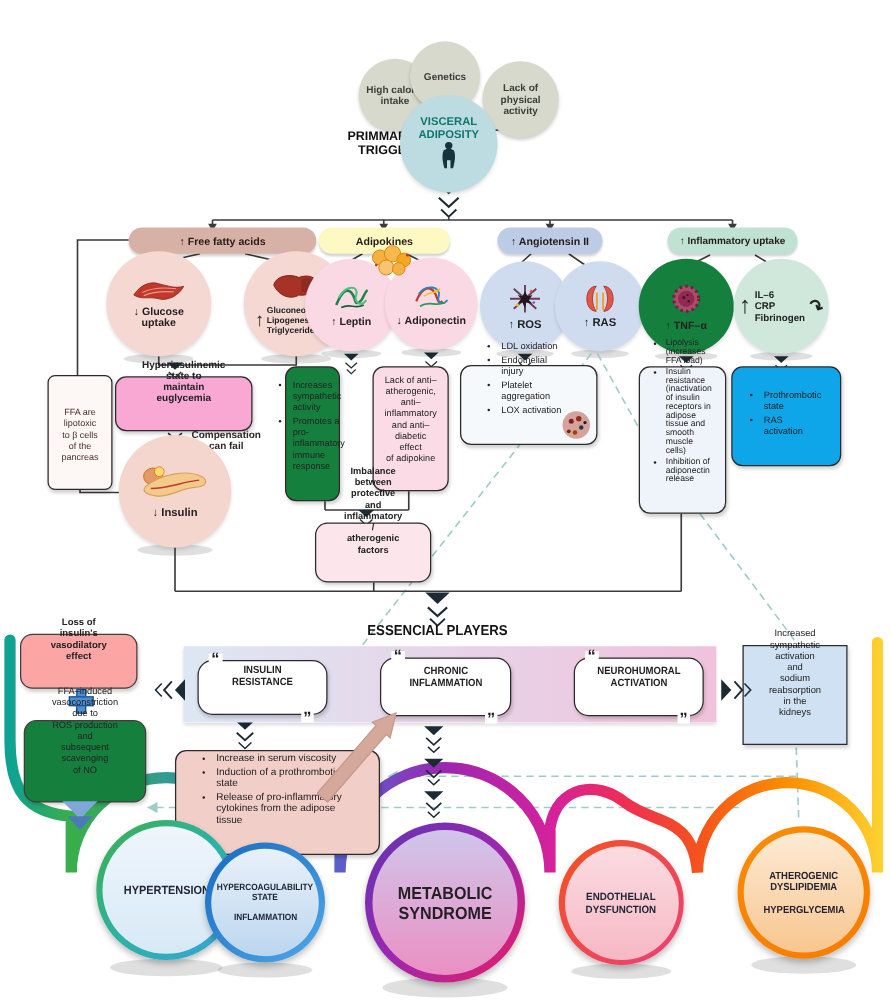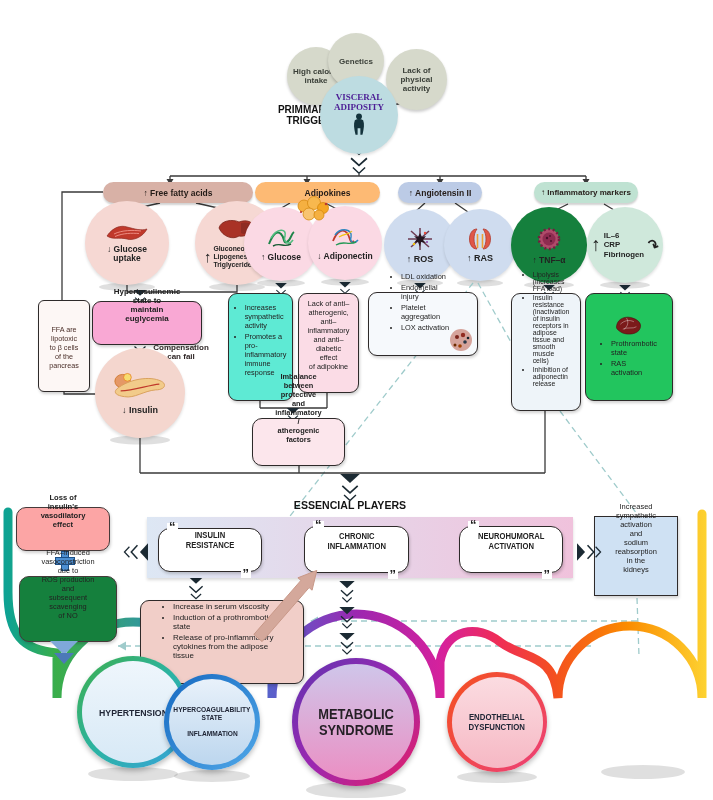--- a/index.html
+++ b/index.html
@@ -130,33 +130,33 @@
 
   <div class="abs" style="left:230px;top:104px;width:102px;text-align:right;font-weight:800;font-size:10px;color:#101010;">PRIMMARY TRIGGER</div>
 
   <div class="circle abs bub pre" style="left:287px;top:47px;width:58px;height:58px;font-size:8px;">High caloric
 intake</div>
   <div class="circle abs bub pre" style="left:386px;top:49px;width:61px;height:61px;font-size:8px;">Lack of
 physical
 activity</div>
   <div class="circle abs bub pre" style="left:328px;top:33px;width:56px;height:56px;font-size:8px;">Genetics</div>
 
-  <div class="circle abs" style="left:320px;top:76px;width:78px;height:78px;background:#bddce1;color:#4c1d95;font-family:Liberation Serif, serif;">
+  <div class="circle abs" style="left:320px;top:76px;width:78px;height:78px;background:#bddce1;color:#0f766e;">
     <span class="pre" style="font-weight:800;font-size:9px;line-height:10px;">VISCERAL
 ADIPOSITY</span>
     <svg width="18" height="26" viewBox="-8 -14 16 30" style="margin-top:1px;">
       <circle cx="0" cy="-10" r="3.4" fill="#14333c"></circle>
       <path d="M-4.8,-5.5 C-6.5,-1 -5.8,4 -4,11 L-1.6,11 L-1.6,3.5 L1.6,3.5 L1.6,11 L4,11 C5.8,4 6.5,-1 4.8,-5.5 C2,-7.5 -2,-7.5 -4.8,-5.5 Z" fill="#14333c"></path>
     </svg>
   </div>
 
   <div class="pill abs" style="left:103px;top:182px;width:150px;height:21px;background:#d8b1a6;font-size:8.5px;">↑ Free fatty acids</div>
-  <div class="pill abs" style="left:255px;top:182px;width:105px;height:21px;background:#fdba74;font-size:8.5px;padding-left:20px;">Adipokines</div>
+  <div class="pill abs" style="left:255px;top:182px;width:105px;height:21px;background:#fef9c3;font-size:8.5px;">Adipokines</div>
   <div class="pill abs" style="left:398px;top:182px;width:84px;height:21px;background:#bccbe6;font-size:8.5px;">↑ Angiotensin II</div>
-  <div class="pill abs" style="left:534px;top:182px;width:104px;height:21px;background:#bfe2d2;font-size:8px;">↑ Inflammatory markers</div>
+  <div class="pill abs" style="left:534px;top:182px;width:104px;height:21px;background:#bfe2d2;font-size:8px;">↑ Inflammatory uptake</div>
 
   <div class="circle abs" style="left:85px;top:201px;width:84px;height:84px;background:#f6d8d3;">
     <svg width="46" height="20" viewBox="-22 -10 44 20">
       <path d="M-20,3 C-14,-6 -6,-8 0,-6 C8,-4 14,-2 20,-4 C16,4 6,8 0,6 C-8,4 -14,7 -20,3 Z" fill="#c0392b" stroke="#8e2b22" stroke-width="0.7"></path>
       <path d="M-13,1 C-5,-3 6,-3 14,-2 M-12,3.5 C-4,0 5,0 12,0.5" stroke="#f1948a" stroke-width="0.9" fill="none"></path>
     </svg>
     <span class="pre" style="font-weight:800;font-size:8.5px;line-height:9.5px;margin-top:2px;">↓ Glucose
 uptake</span>
   </div>
 
@@ -172,21 +172,21 @@
 Triglycerides</span>
     </div>
   </div>
 
   <div class="circle abs" style="left:244px;top:207px;width:74px;height:74px;background:#fbd9e4;">
     <svg width="32" height="24" viewBox="-16 -12 32 24">
       <path d="M-12,6 C-8,-4 -4,-8 0,-4 C4,0 2,6 6,4 C10,2 10,-4 13,-6" fill="none" stroke="#1e8449" stroke-width="2"></path>
       <path d="M-10,0 C-4,-10 6,-10 4,-2 C2,4 8,8 12,2" fill="none" stroke="#52be80" stroke-width="1.6"></path>
       <path d="M-8,8 C0,4 2,10 10,6" fill="none" stroke="#145a32" stroke-width="1.4"></path>
     </svg>
-    <span style="font-weight:800;font-size:8.5px;margin-top:2px;">↑ Glucose</span>
+    <span style="font-weight:800;font-size:8.5px;margin-top:2px;">↑ Leptin</span>
   </div>
 
   <div class="circle abs" style="left:308px;top:206px;width:74px;height:74px;background:#fbd9e4;">
     <svg width="32" height="24" viewBox="-16 -12 32 24">
       <path d="M-12,4 C-8,-6 -2,-9 2,-4 C6,1 4,7 9,4" fill="none" stroke="#c0392b" stroke-width="1.8"></path>
       <path d="M-10,-2 C-4,-10 8,-8 6,0 C4,6 10,7 13,3" fill="none" stroke="#2e86c1" stroke-width="1.5"></path>
       <path d="M-9,8 C-1,3 3,9 11,5" fill="none" stroke="#229954" stroke-width="1.4"></path>
       <path d="M-6,0 C0,-4 4,-2 7,-6" fill="none" stroke="#f1c40f" stroke-width="1.2"></path>
     </svg>
     <span style="font-weight:800;font-size:8.5px;margin-top:2px;">↓ Adiponectin</span>
@@ -263,21 +263,21 @@
   <div class="circle abs" style="left:95px;top:348px;width:90px;height:90px;background:#f4d6ce;">
     <svg width="58" height="32" viewBox="-30 -16 60 32">
       <ellipse cx="-18" cy="-6" rx="8" ry="7" fill="#e59866" stroke="#ca6f1e" stroke-width="0.8"></ellipse>
       <circle cx="-13" cy="-10" r="4" fill="#f7dc6f" stroke="#e67e22" stroke-width="0.8"></circle>
       <path d="M-24,2 C-12,-8 10,-12 22,-6 C28,-3 26,3 16,3 C4,4 -6,12 -16,10 C-24,9 -28,6 -24,2 Z" fill="#f2cb8a" stroke="#d9a05b" stroke-width="1"></path>
       <path d="M-20,4 C-6,4 8,-2 20,-3" stroke="#c0392b" stroke-width="1.2" fill="none"></path>
     </svg>
     <span style="font-weight:800;font-size:9px;margin-top:2px;">↓ Insulin</span>
   </div>
 
-  <div class="box abs" style="left:228px;top:293px;width:65px;height:108px;font-size:7.3px;background:#5eead4;">
+  <div class="box abs" style="left:228px;top:293px;width:44px;height:108px;font-size:7.3px;background:#15803d;">
     <ul class="blt">
       <li>Increases sympathetic activity</li>
       <li>Promotes a pro-inflammatory immune response</li>
     </ul>
   </div>
 
   <div class="box abs pre" style="left:298px;top:293px;width:61px;height:100px;font-size:7.3px;background:#fbdce6;">Lack of anti–
 atherogenic,
 anti–
 inflammatory
@@ -309,21 +309,21 @@
   </div>
 
   <div class="box abs" style="left:511px;top:293px;width:70px;height:118px;font-size:6.9px;background:#eef4f9;">
     <ul class="blt">
       <li>Lipolysis (increases FFA load)</li>
       <li>Insulin resistance (inactivation of insulin receptors in adipose tissue and smooth muscle cells)</li>
       <li>Inhibition of adiponectin release</li>
     </ul>
   </div>
 
-  <div class="box abs" style="left:585px;top:293px;width:88px;height:108px;font-size:7.4px;background:#22c55e;">
+  <div class="box abs" style="left:585px;top:293px;width:88px;height:80px;font-size:7.4px;background:#0ea5e9;">
     <svg width="46" height="34" viewBox="-23 -17 46 34">
       <path d="M-20,0 C-18,-12 -4,-16 6,-12 C18,-8 22,0 16,8 C10,15 -6,16 -14,10 C-20,6 -21,4 -20,0 Z" fill="#7b1a1a" stroke="#4a0f0f" stroke-width="1"></path>
       <path d="M-14,-2 C-8,-8 0,-10 8,-6 M-10,6 C-2,2 6,6 12,2 M-4,-12 C0,-6 -2,2 -8,6" stroke="rgba(255,255,255,0.6)" stroke-width="1" fill="none"></path>
     </svg>
     <ul class="blt" style="margin-top:3px;">
       <li>Prothrombotic state</li>
       <li>RAS activation</li>
     </ul>
   </div>
 
@@ -397,20 +397,27 @@
     </div>
   </div>
 
   <div class="ring abs" style="left:447px;top:672px;width:100px;height:100px;background:linear-gradient(135deg,#f4511e,#ec407a);padding:4.5px;box-sizing:border-box;">
     <div class="ring-in" style="background:linear-gradient(180deg,#fbdce1,#f6b8c4);font-size:8.5px;line-height:10px;">
       <span class="pre cond">ENDOTHELIAL
 DYSFUNCTION</span>
     </div>
   </div>
 
+  <div class="ring abs" style="left:590px;top:661px;width:106px;height:106px;background:linear-gradient(160deg,#fb8c00,#f57c00);padding:5px;box-sizing:border-box;">
+    <div class="ring-in" style="background:linear-gradient(180deg,#fcebd4,#f8c68f);font-size:8.2px;line-height:9.5px;color:#262130;">
+      <span class="pre cond">ATHEROGENIC
+DYSLIPIDEMIA</span>
+      <span class="pre cond" style="margin-top:8px;">HYPERGLYCEMIA</span>
+    </div>
+  </div>
 
   <svg class="layer" width="713" height="800" viewBox="0 0 713 800" style="z-index:5;">
     <g>
       <use href="#chv" transform="translate(148,552) rotate(90) scale(0.62)"></use>
       <use href="#chv" transform="translate(577,552) rotate(-90) scale(0.62)"></use>
     </g>
     <polygon points="253.9,634.4 262.1,641.6 309.1,587.6 312.1,590.2 316.8,570.4 297.9,577.8 300.9,580.4" fill="#d4a89b" stroke="#c89888" stroke-width="1"></polygon>
     <g>
       <polygon points="50,641 78,641 64,655" fill="#7fa8d9"></polygon>
       <polygon points="54,653 74,653 64,664" fill="#4c79b8"></polygon>

